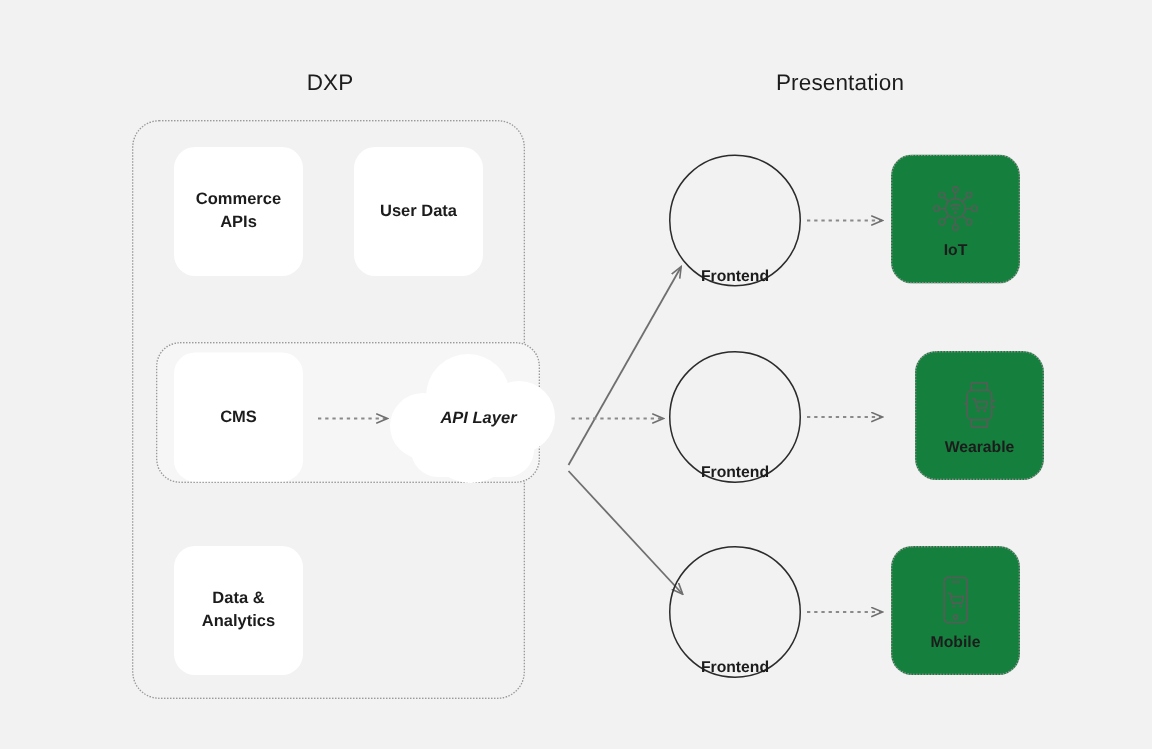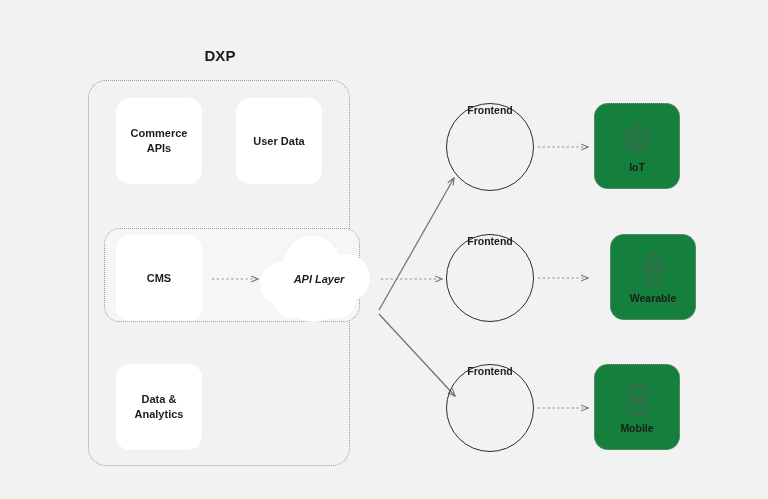--- a/index.html
+++ b/index.html
@@ -17,21 +17,21 @@
     position: relative;
     width: 768px;
     height: 499px;
     background: #f2f2f2;
   }
 
   
   .section-title {
     position: absolute;
     font-size: 15px;
-    font-weight: bold;
+    font-weight: normal;
     color: #1c1c1c;
     letter-spacing: .1px;
     white-space: nowrap;
     transform: translateX(-50%);
   }
   #dxp-title  { left: 220px; top: 47px; }
   #pres-title { left: 560px; top: 47px; }
 
   
   .dotted-box {
@@ -100,21 +100,21 @@
   }
 
   
   .circle {
     position: absolute;
     width: 88px; height: 88px;
     border: 1.5px solid #2b2b2b;
     border-radius: 50%;
     box-sizing: border-box;
     display: flex;
-    align-items: flex-start;
+    align-items: flex-end;
     justify-content: center;
     background: transparent;
   }
   .circle .circle-label {
     font-size: 10.5px;
     font-weight: bold;
     color: #1c1c1c;
   }
   #circle-1 { left: 446px; top: 103px; }
   #circle-2 { left: 446px; top: 234px; }
@@ -156,20 +156,21 @@
     width: 768px; height: 499px;
     pointer-events: none;
   }
 </style>
 </head>
 <body>
 
 <div id="stage">
 
   <div class="section-title" id="dxp-title">DXP</div>
+  <div class="section-title" id="pres-title">Presentation</div>
 
   <div class="dotted-box" id="dxp-outer"></div>
   <div class="dotted-box" id="dxp-inner"></div>
 
   <svg id="connectors" viewBox="0 0 768 499" xmlns="http://www.w3.org/2000/svg">
     <defs>
       <marker id="ah" markerWidth="7" markerHeight="7" refX="6" refY="3.0" orient="auto" markerUnits="strokeWidth">
         <path d="M0,0.4 L6.2,3.0 L0,5.6" fill="none" stroke="#6f6f6f" stroke-width="0.9"></path>
       </marker>
     </defs>

